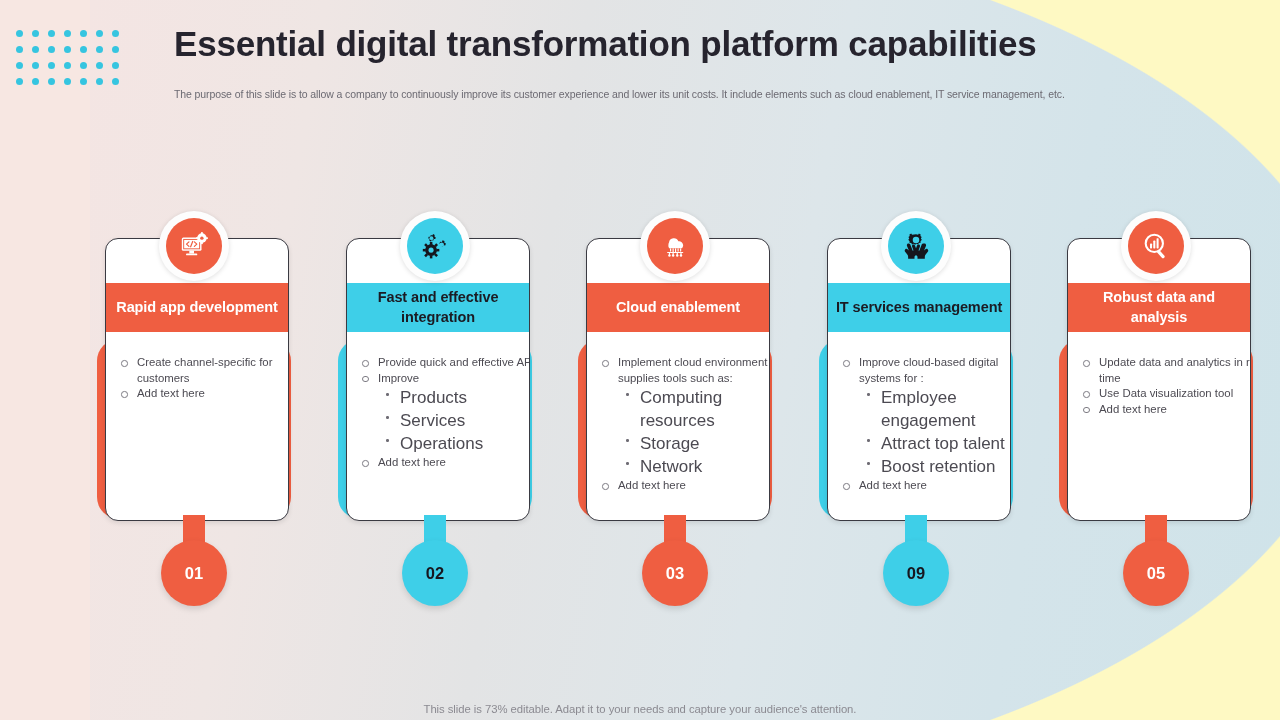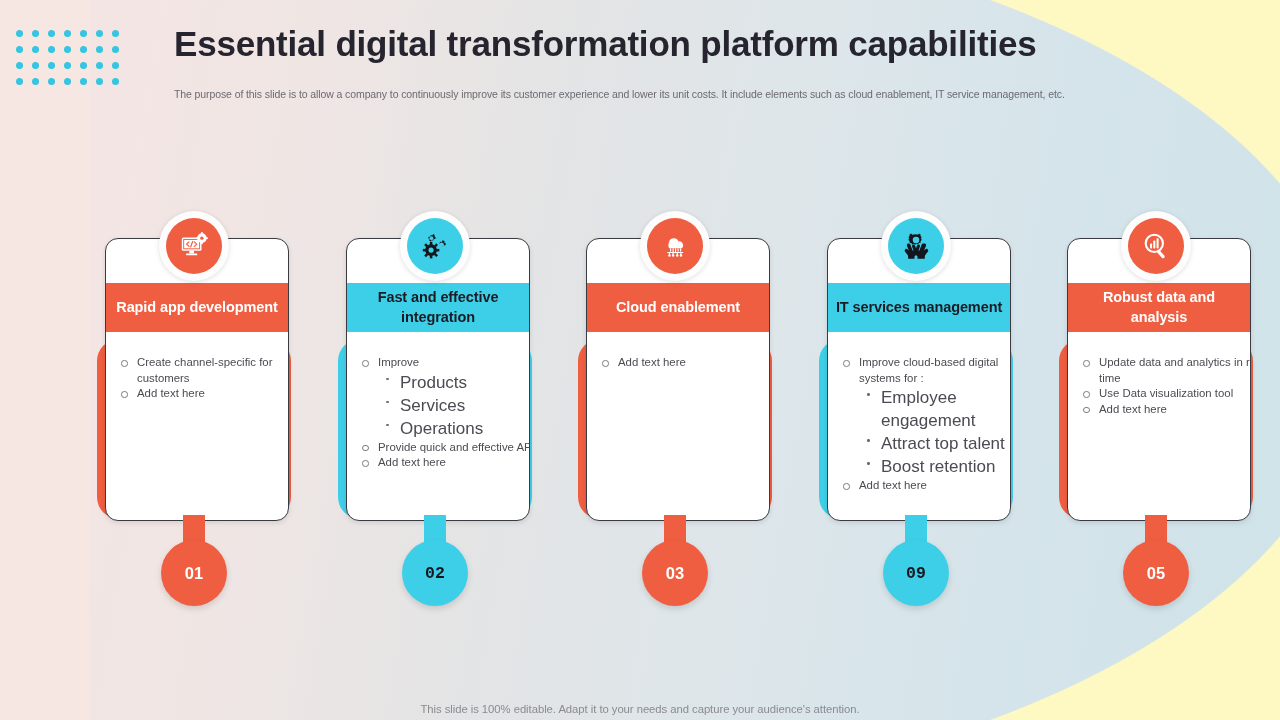--- a/index.html
+++ b/index.html
@@ -151,21 +151,21 @@
     position:absolute;left:22px;top:0;width:22px;height:44px;
   }
   .neck.orange{background:#ef5e41;}
   .neck.cyan{background:#3ecfe8;}
   .ball{
     position:absolute;left:0;top:25px;width:66px;height:66px;border-radius:50%;
     display:flex;align-items:center;justify-content:center;
     box-shadow:0 3px 6px rgba(0,0,0,.13);
   }
   .ball.orange{background:#ef5e41;}
-  .ball.cyan{background:#3ecfe8;font-family:Liberation Mono, monospace;}
+  .ball.cyan{background:#3ecfe8;}
   .ball .num{font-size:16.5px;font-weight:700;}
   .ball.orange .num{color:#ffffff;}
   .ball.cyan  .num{color:#17171f;}
 
   
   .footer{
     position:absolute;left:0;top:703px;width:1280px;text-align:center;z-index:7;
     font-size:11.3px;color:#8b8a91;letter-spacing:-0.05px;
   }
 </style>
@@ -262,29 +262,29 @@
       </div>
       <div class="card">
         <div class="plate cyan"></div>
         <div class="panel">
           <div class="band cyan">
             <span class="band-text">Fast and effective integration</span>
           </div>
           <div class="bullets">
             <ul class="l1">
               <li>
+                <span class="txt">Provide  quick and effective  APIs</span>
+              </li>
+              <li>
                 <span class="txt">Improve</span>
                 <ul class="l2">
                   <li>Products</li>
                   <li>Services</li>
                   <li>Operations</li>
                 </ul>
-              </li>
-              <li>
-                <span class="txt">Provide  quick and effective  APIs</span>
               </li>
               <li>
                 <span class="txt">Add text here</span>
               </li>
             </ul>
           </div>
         </div>
         <div class="iconwrap">
           <div class="halo"></div>
           <div class="iconcircle cyan">
@@ -317,20 +317,28 @@
       </div>
       <div class="card">
         <div class="plate orange"></div>
         <div class="panel">
           <div class="band orange">
             <span class="band-text">Cloud enablement</span>
           </div>
           <div class="bullets">
             <ul class="l1">
               <li>
+                <span class="txt">Implement  cloud environment  supplies tools such as:</span>
+                <ul class="l2">
+                  <li>Computing resources</li>
+                  <li>Storage</li>
+                  <li>Network</li>
+                </ul>
+              </li>
+              <li>
                 <span class="txt">Add text here</span>
               </li>
             </ul>
           </div>
         </div>
         <div class="iconwrap">
           <div class="halo"></div>
           <div class="iconcircle orange">
             <svg width="30" height="30" viewBox="0 0 32 32">
               <path d="M9 14.5a4.6 4.6 0 0 1 .6-2.3 5.2 5.2 0 0 1 10-1.2 4.4 4.4 0 0 1 5.1 4.3c0 1.2-.5 2.3-1.2 3H9.7A4.6 4.6 0 0 1 9 14.5z" fill="#ffffff"></path>
@@ -432,14 +440,14 @@
         </div>
         <div class="badge">
           <div class="neck orange"></div>
           <div class="ball orange">
             <span class="num">05</span>
           </div>
         </div>
       </div>
     </div>
 
-  <div class="footer">This slide is 100% editable. Adapt it to your needs and capture your audience's attention.</div>
+  <div class="footer">This slide is 73% editable. Adapt it to your needs and capture your audience's attention.</div>
 </div>
 
 </body></html>

